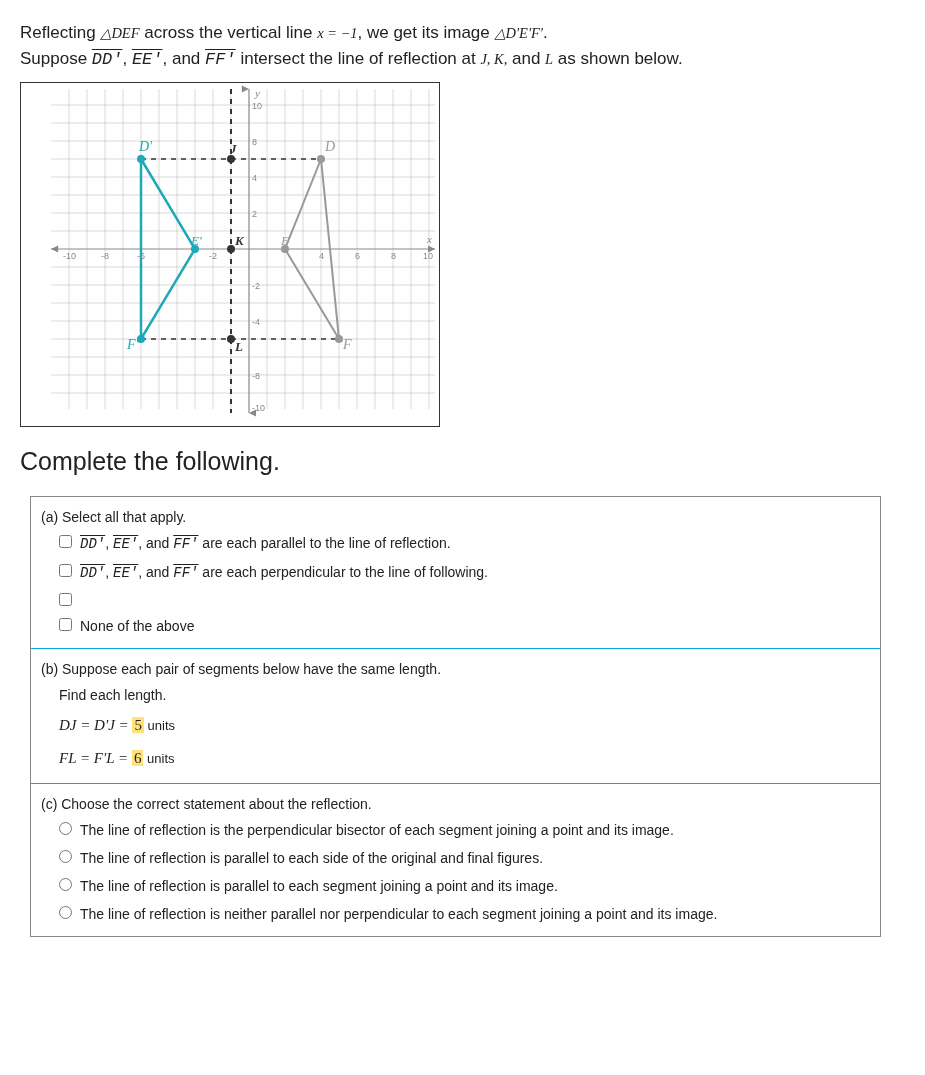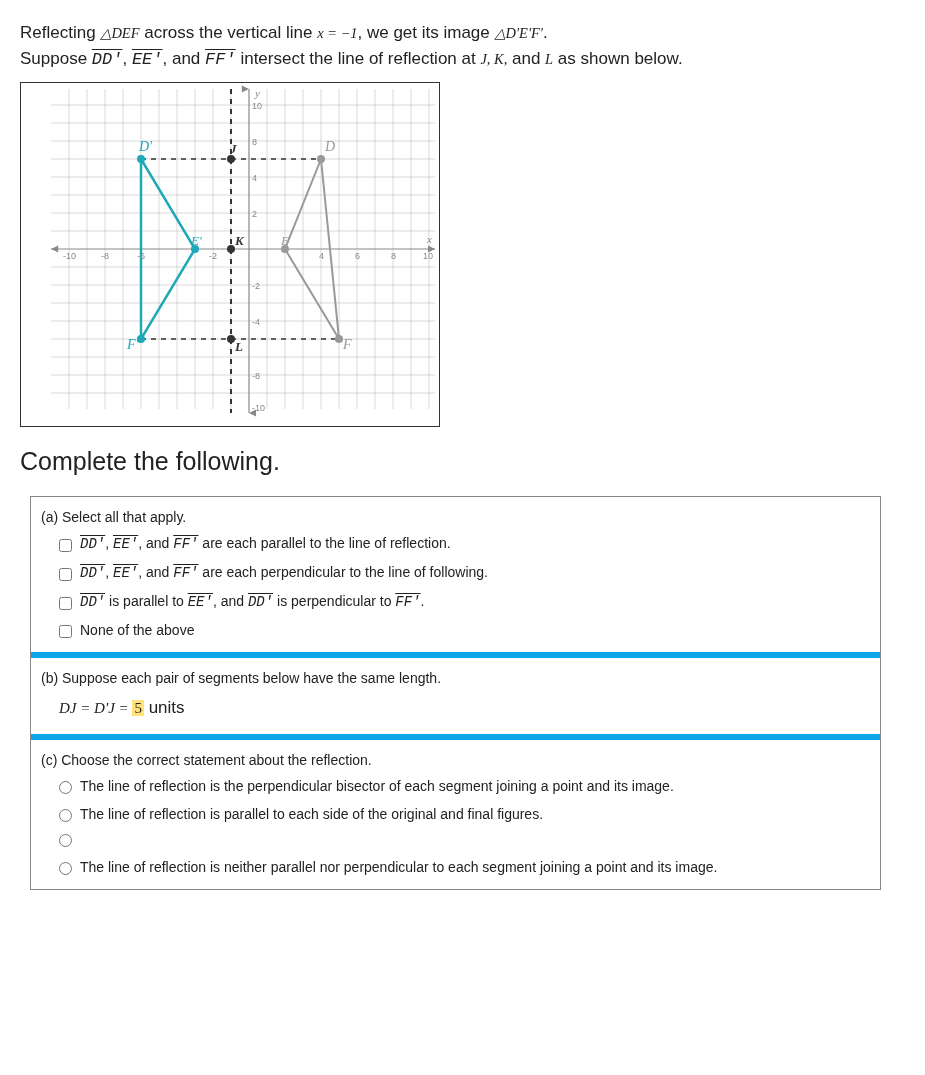--- a/index.html
+++ b/index.html
@@ -41,41 +41,41 @@
       border-top: 1px solid #888;
       border-left: 1px solid #888;
       border-right: 1px solid #888;
       border-bottom: 1px solid #888;
       margin: 0 24px 0 10px;
       font-size: 14px;
     }
     .section {
       padding: 8px 10px;
     }
-    .section + .section { border-top: 6px solid #0ea5e9; }
+    .section + .section { border-top: 1px solid #0ea5e9; }
     .option-row {
       display: flex;
-      align-items: flex-end;
+      align-items: flex-start;
       padding: 6px 0 6px 18px;
       gap: 8px;
     }
     .option-row input { margin: 0; }
     .indent { padding-left: 18px; }
     .eq-line {
       font-family: 'Times New Roman', serif;
       font-style: italic;
       padding: 8px 0 8px 18px;
       font-size: 15px;
     }
     .hl {
       background: #ffe37a;
       font-style: normal;
       padding: 0 2px;
     }
-    .units { font-style: normal; font-family: Verdana, sans-serif; font-size: 17px; }
+    .units { font-style: normal; font-family: Verdana, sans-serif; font-size: 13px; }
     .sub-heading { padding: 4px 0 4px 0; }
   </style>
 </head>
 <body>
 
 <div class="prompt-text">
   <span>Reflecting </span><span class="math-it math-sm">△DEF</span><span> across the vertical line </span><span class="math-it math-sm">x = −1</span><span>, we get its image </span><span class="math-it math-sm">△D'E'F'</span><span>.</span>
   <br>
   <span>Suppose </span><span class="overline">DD'</span><span>, </span><span class="overline">EE'</span><span>, and </span><span class="overline">FF'</span><span> intersect the line of reflection at </span><span class="math-it math-sm">J, K,</span><span> and </span><span class="math-it math-sm">L</span><span> as shown below.</span>
 </div>
@@ -208,49 +208,51 @@
       </span>
     </div>
     <div class="option-row">
       <input type="checkbox" style="">
       <span>
         <span class="overline">DD'</span><span>, </span><span class="overline">EE'</span><span>, and </span><span class="overline">FF'</span><span> are each perpendicular to the line of following.</span>
       </span>
     </div>
     <div class="option-row">
       <input type="checkbox" style="">
-      <span>
-        <span class="overline">DD'</span><span> is parallel to </span><span class="overline">EE'</span><span>, and </span><span class="overline">DD'</span><span> is perpendicular to </span><span class="overline">FF'</span><span>.</span>
-      </span>
     </div>
     <div class="option-row">
       <input type="checkbox" style="">
       <span>None of the above</span>
     </div>
   </div>
 
   <div class="section">
     <div class="sub-heading">(b) Suppose each pair of segments below have the same length.</div>
+    <div class="indent" style="padding-top:6px;padding-bottom:6px;">Find each length.</div>
     <div class="eq-line">
       <span>DJ = D'J = </span><span class="hl">5</span><span class="units"> units</span>
     </div>
+    <div class="eq-line">
+      <span>FL = F'L = </span><span class="hl">6</span><span class="units"> units</span>
+    </div>
   </div>
 
   <div class="section">
     <div class="sub-heading">(c) Choose the correct statement about the reflection.</div>
     <div class="option-row">
       <input type="radio" name="pc" style="">
       <span>The line of reflection is the perpendicular bisector of each segment joining a point and its image.</span>
     </div>
     <div class="option-row">
       <input type="radio" name="pc" style="">
       <span>The line of reflection is parallel to each side of the original and final figures.</span>
     </div>
     <div class="option-row">
       <input type="radio" name="pc" style="">
+      <span>The line of reflection is parallel to each segment joining a point and its image.</span>
     </div>
     <div class="option-row">
       <input type="radio" name="pc" style="">
       <span>The line of reflection is neither parallel nor perpendicular to each segment joining a point and its image.</span>
     </div>
   </div>
 
 </div>
 
 </body></html>

